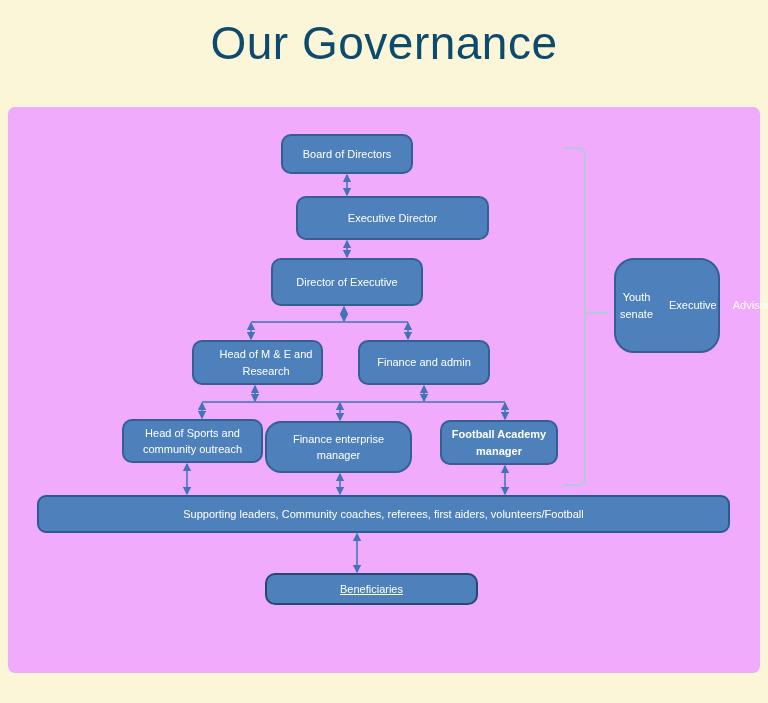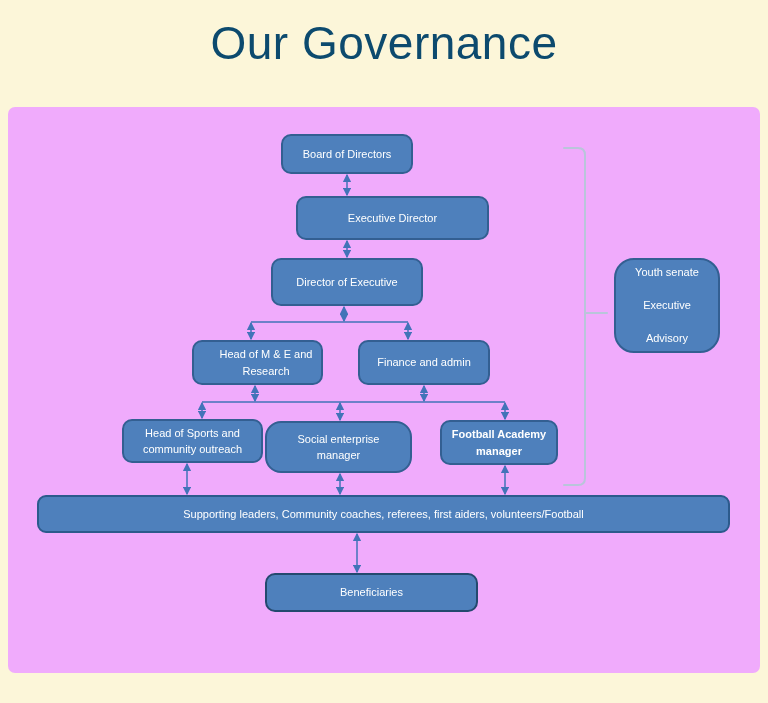--- a/index.html
+++ b/index.html
@@ -27,24 +27,24 @@
   }
   .node-board        {left:273px;top:27px;width:132px;height:40px;}
   .node-executive    {left:256px;top:89px;width:193px;height:44px;margin-left:32px;}
   .node-programmes   {left:263px;top:151px;width:152px;height:48px;}
   .node-head-me      {left:184px;top:233px;width:131px;height:45px;padding-left:25px;}
   .node-finance      {left:350px;top:233px;width:132px;height:45px;}
   .node-sports       {left:114px;top:312px;width:141px;height:44px;}
   .node-social       {left:257px;top:314px;width:147px;height:52px;border-radius:16px;}
   .node-football     {left:432px;top:313px;width:118px;height:45px;font-weight:bold;}
   .node-supporting   {left:29px;top:388px;width:693px;height:38px;border-radius:9px;border-color:#2c5a8c;}
-  .node-beneficiaries{left:257px;top:466px;width:213px;height:39px;border:2.5px solid #24496f;}
+  .node-beneficiaries{left:257px;top:466px;width:213px;height:32px;border:2.5px solid #24496f;text-decoration:underline;}
   .node-youth{
     left:606px;top:151px;width:106px;height:95px;border-radius:20px;
-    flex-direction:column;justify-content:space-evenly;padding:4px;gap:16px;
+    justify-content:space-evenly;padding:4px;gap:16px;
   }
 </style>
 </head>
 <body>
 
 <h1 class="title">Our Governance</h1>
 
 <div class="panel">
 
   <svg class="connectors" width="752" height="566" viewBox="0 0 752 566">
@@ -89,21 +89,21 @@
   <div class="node node-head-me">
     <span>Head of M &amp; E and Research</span>
   </div>
   <div class="node node-finance">
     <span>Finance and admin</span>
   </div>
   <div class="node node-sports">
     <span>Head of Sports and community outreach</span>
   </div>
   <div class="node node-social">
-    <span>Social enterprise manager</span>
+    <span>Finance enterprise manager</span>
   </div>
   <div class="node node-football">
     <span>Football Academy manager</span>
   </div>
   <div class="node node-supporting">
     <span>Supporting leaders, Community coaches, referees, first aiders, volunteers/Football</span>
   </div>
   <div class="node node-beneficiaries">
     <span>Beneficiaries</span>
   </div>

